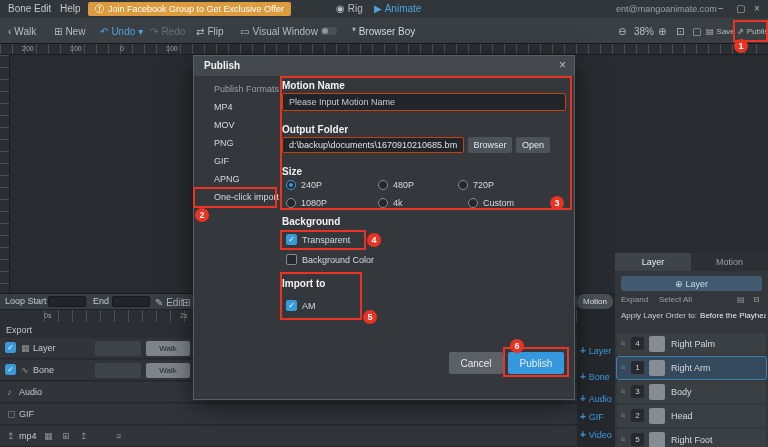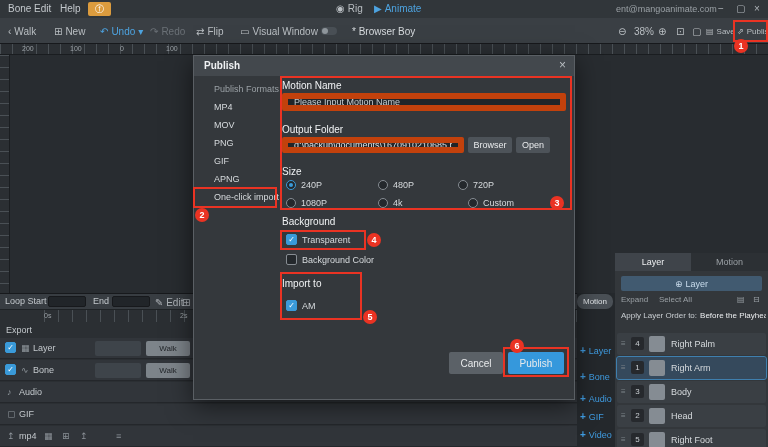--- a/index.html
+++ b/index.html
@@ -74,22 +74,22 @@
   .lrow .thumb { position:absolute; left:32px; top:3px; width:16px; height:16px; background:#858c93; border-radius:2px; }
   .lrow .lname { position:absolute; left:54px; top:6px; font-size:9px; color:#d6dadd; white-space:nowrap; }
 
   
   #modal { left:193px; top:55px; width:382px; height:345px; background:#34383c; border:1px solid #5a5f64; box-shadow:0 6px 24px rgba(0,0,0,.55); z-index:10; }
   #m-header { position:absolute; left:0; top:0; width:380px; height:20px; background:#43484d; }
   #m-title { position:absolute; left:10px; top:4px; font-size:10px; font-weight:bold; color:#f0f2f4; }
   #m-close { position:absolute; right:8px; top:2px; font-size:12px; color:#b9bec2; }
   .fmt { position:absolute; left:20px; font-size:9px; color:#d6dadd; white-space:nowrap; }
   .fmt-label { color:#9aa0a5; }
-  .sec-label { position:absolute; font-size:10px; font-weight:normal; color:#f0f2f4; white-space:nowrap; }
-  .m-input { position:absolute; background:#212529; border:6px solid #c2410c; border-radius:2px; color:#dfe3e6; font-size:9px; padding:0 6px; font-family:inherit; }
+  .sec-label { position:absolute; font-size:10px; font-weight:bold; color:#f0f2f4; white-space:nowrap; }
+  .m-input { position:absolute; background:#212529; border:1px solid #c2410c; border-radius:2px; color:#dfe3e6; font-size:9px; padding:0 6px; font-family:inherit; }
   .m-input::placeholder { color:#c7cccf; opacity:1; }
   .m-btn { position:absolute; border:none; border-radius:2px; font-size:9px; color:#e8eaec; display:flex; align-items:center; justify-content:center; font-family:inherit; }
   .btn-gray { background:#4d5359; }
   .btn-cancel { background:#5b6167; font-size:10px; }
   .btn-publish { background:#3598dc; font-size:10px; }
   .opt { position:absolute; display:flex; align-items:center; gap:5px; }
   .opt-label { font-size:9px; color:#d6dadd; white-space:nowrap; }
   .radio { width:10px; height:10px; border:1px solid #868c92; border-radius:50%; background:#24282c; position:relative; }
   .radio.checked { border-color:#3a9ad9; }
   .radio.checked::after { content:""; position:absolute; left:2px; top:2px; width:4px; height:4px; border-radius:50%; background:#3a9ad9; }
@@ -100,20 +100,21 @@
 </style>
 </head>
 <body>
 
 <div id="menubar" class="abs">
   <span class="abs menu-item" style="left:8px;top:3px">Bone</span>
   <span class="abs menu-item" style="left:34px;top:3px">Edit</span>
   <span class="abs menu-item" style="left:60px;top:3px">Help</span>
   <div class="abs" id="banner" style="left:88px;top:2px">
     <span class="ic">ⓕ</span>
+    <span class="txt">Join Facebook Group to Get Exclusive Offer</span>
   </div>
   <span class="abs modebtn" style="left:336px;top:3px">
     <span>◉</span>
     <span>Rig</span>
   </span>
   <span class="abs modebtn" style="left:374px;top:3px">
     <span class="blue">▶</span>
     <span class="blue">Animate</span>
   </span>
   <span class="abs" style="left:616px;top:4px;font-size:9px;color:#9aa0a5">ent@mangoanimate.com</span>

